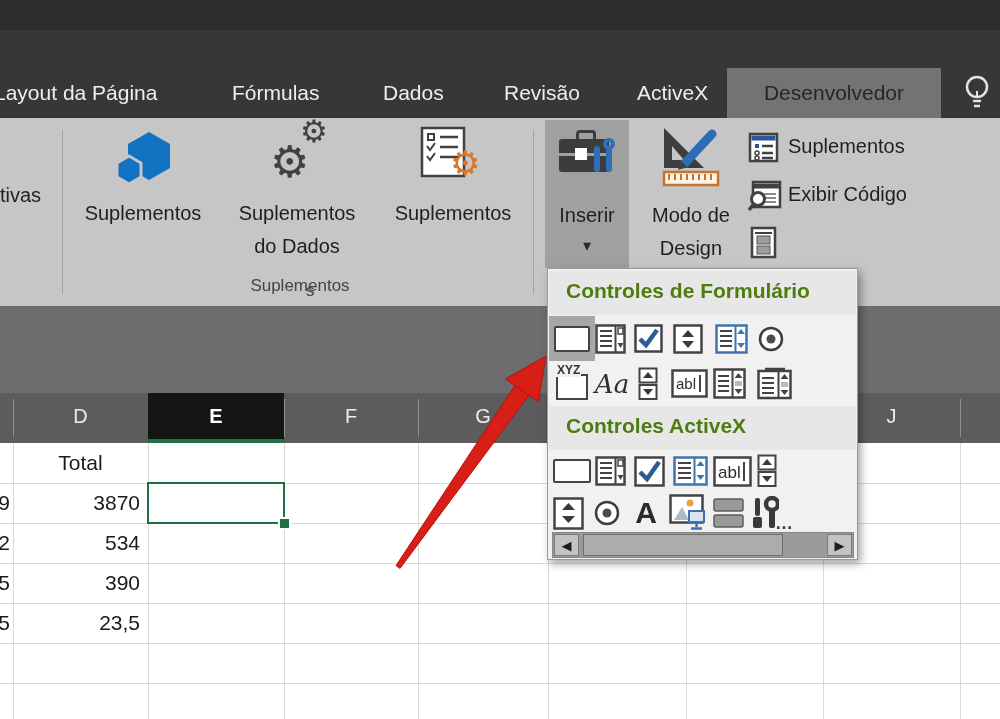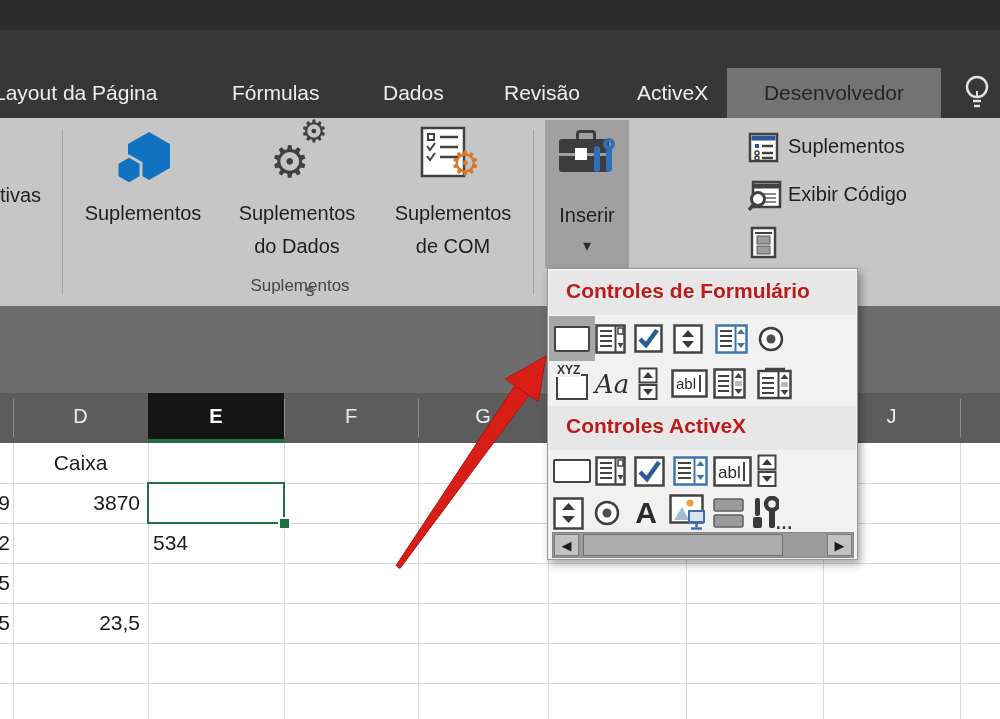--- a/index.html
+++ b/index.html
@@ -38,21 +38,21 @@
   .gvline{top:0;height:276px;width:1px;background:#d9d9d9;}
   .ghline{left:0;width:1000px;height:1px;background:#d9d9d9;}
   .cell{height:40px;line-height:40px;font-size:21px;color:#1b1b1b;}
   .sel-cell{border:2.5px solid #1e7145;box-sizing:border-box;}
   .fill-handle{width:9px;height:9px;background:#1e7145;border:2px solid #fff;box-sizing:content-box;}
 
   
   .panel{left:547px;top:268px;width:311px;height:292px;background:#f2f1f1;
          border:1px solid #9a9a9a;box-sizing:border-box;z-index:30;box-shadow:3px 4px 8px rgba(0,0,0,.35);}
   .band{left:1px;width:307px;height:44px;background:#e8e7e7;}
-  .band-title{font-size:21px;font-weight:bold;color:#b91c1c;white-space:nowrap;}
+  .band-title{font-size:21px;font-weight:bold;color:#4d7c0f;white-space:nowrap;}
   .slot{display:flex;align-items:center;justify-content:center;}
   .hl{background:#a7a7a7;}
   .ic-box{background:#fff;border:2.5px solid #434343;box-sizing:border-box;}
 
   
   .sb{background:#9b9b9b;border:1px solid #858585;box-sizing:border-box;}
   .sb-btn{background:#c2c2c2;border:1px solid #7a7a7a;box-sizing:border-box;display:flex;align-items:center;justify-content:center;
           font-size:13px;color:#1d1d1d;}
   .sb-thumb{background:#acacac;border:1px solid #6e6e6e;box-sizing:border-box;}
 
@@ -104,40 +104,59 @@
         <rect x="4" y="2" width="42" height="48" fill="#ffffff" stroke="#414141" stroke-width="2.5"></rect>
         <rect x="10" y="8" width="6" height="6" fill="none" stroke="#414141" stroke-width="2"></rect>
         <line x1="22" y1="11" x2="40" y2="11" stroke="#414141" stroke-width="2.5"></line>
         <line x1="22" y1="21" x2="40" y2="21" stroke="#414141" stroke-width="2.5"></line>
         <line x1="22" y1="31" x2="40" y2="31" stroke="#414141" stroke-width="2.5"></line>
         <polyline points="9,20 12,24 17,17" fill="none" stroke="#414141" stroke-width="2"></polyline>
         <polyline points="9,30 12,34 17,27" fill="none" stroke="#414141" stroke-width="2"></polyline>
       </svg>
       <span class="abs" style="left:72px;top:24px;font-size:34px;line-height:34px;color:#d9782a;">⚙</span>
       <div class="abs rbtn-label" style="left:0;top:80px;width:150px;">Suplementos</div>
-      <div class="abs rbtn-label" style="left:0;top:113px;width:150px;">de COM</div>
     </div>
 
     <div class="abs group-label" style="left:170px;top:158px;width:260px;">Suplementos</div>
     <div class="abs vsep" style="left:533px;top:12px;height:164px;"></div>
 
     <div class="abs" style="left:545px;top:2px;width:84px;height:148px;background:#a0a0a0;">
       <div class="abs" style="left:14px;top:10px;width:58px;height:60px;">
         <div class="abs" style="left:17px;top:0;width:20px;height:12px;border:3.5px solid #3c3c3c;border-bottom:none;border-radius:4px 4px 0 0;box-sizing:border-box;"></div>
         <div class="abs" style="left:0;top:9px;width:50px;height:33px;background:#3c3c3c;border-radius:3px;"></div>
         <div class="abs" style="left:0;top:23px;width:50px;height:3px;background:#a0a0a0;"></div>
         <div class="abs" style="left:16px;top:18px;width:12px;height:12px;background:#ffffff;"></div>
         <div class="abs" style="left:35px;top:16px;width:6px;height:26px;background:#2e6fb7;border-radius:3px;"></div>
         <div class="abs" style="left:44px;top:8px;width:12px;height:12px;border:4px solid #2e6fb7;border-radius:50%;box-sizing:border-box;"></div>
         <div class="abs" style="left:47px;top:18px;width:6px;height:24px;background:#2e6fb7;border-radius:3px;"></div>
       </div>
       <div class="abs rbtn-label" style="left:0;top:84px;width:84px;">Inserir</div>
       <div class="abs" style="left:0;top:116px;width:84px;text-align:center;font-size:16px;color:#2a2a2a;">▾</div>
     </div>
 
+    <div class="abs" style="left:632px;top:2px;width:118px;height:148px;">
+      <svg class="abs" style="left:28px;top:6px;" width="64" height="62">
+        <path d="M4,2 L4,42 L44,42 Z M12,20 L12,34 L24,34 Z" fill="#3d3d3d" fill-rule="evenodd"></path>
+        <line x1="24" y1="38" x2="52" y2="8" stroke="#2d6db5" stroke-width="9" stroke-linecap="round"></line>
+        <polygon points="18,44 27,41 21,35" fill="#3d3d3d"></polygon>
+        <rect x="4" y="46" width="54" height="13" fill="#fdf4ea" stroke="#c9722a" stroke-width="2.5"></rect>
+        <g stroke="#c9722a" stroke-width="2">
+          <line x1="9" y1="48" x2="9" y2="54"></line>
+            <line x1="15" y1="48" x2="15" y2="54"></line>
+          <line x1="21" y1="48" x2="21" y2="54"></line>
+            <line x1="27" y1="48" x2="27" y2="54"></line>
+          <line x1="33" y1="48" x2="33" y2="54"></line>
+            <line x1="39" y1="48" x2="39" y2="54"></line>
+          <line x1="45" y1="48" x2="45" y2="54"></line>
+            <line x1="51" y1="48" x2="51" y2="54"></line>
+        </g>
+      </svg>
+      <div class="abs rbtn-label" style="left:0;top:84px;width:118px;">Modo de</div>
+      <div class="abs rbtn-label" style="left:0;top:117px;width:118px;">Design</div>
+    </div>
 
     <div class="abs" style="left:748px;top:14px;width:260px;height:32px;">
       <svg class="abs" style="left:0;top:0;" width="32" height="32">
         <rect x="2" y="2" width="27" height="27" fill="#ffffff" stroke="#414141" stroke-width="2.5"></rect>
         <rect x="3.5" y="3.5" width="24" height="5" fill="#2b579a"></rect>
         <rect x="7" y="12" width="4" height="4" fill="#2b579a"></rect>
           <line x1="14" y1="14" x2="25" y2="14" stroke="#414141" stroke-width="2.5"></line>
         <circle cx="9" cy="21" r="2" fill="none" stroke="#414141" stroke-width="1.5"></circle>
           <line x1="14" y1="21" x2="25" y2="21" stroke="#414141" stroke-width="2.5"></line>
         <circle cx="9" cy="26" r="2" fill="none" stroke="#414141" stroke-width="1.5"></circle>
@@ -198,23 +217,24 @@
       <div class="abs gvline" style="left:686px;"></div>
     <div class="abs gvline" style="left:823px;"></div>
       <div class="abs gvline" style="left:960px;"></div>
     <div class="abs ghline" style="top:40px;"></div>
       <div class="abs ghline" style="top:80px;"></div>
     <div class="abs ghline" style="top:120px;"></div>
       <div class="abs ghline" style="top:160px;"></div>
     <div class="abs ghline" style="top:200px;"></div>
       <div class="abs ghline" style="top:240px;"></div>
 
-    <div class="abs cell" style="left:13px;top:0;width:135px;text-align:center;">Caixa</div>
+    <div class="abs cell" style="left:13px;top:0;width:135px;text-align:center;">Total</div>
     <div class="abs cell" style="left:13px;top:40px;width:127px;text-align:right;">3870</div>
-    <div class="abs cell" style="left:13px;top:80px;width:127px;text-align:right;padding-left:48px;">534</div>
+    <div class="abs cell" style="left:13px;top:80px;width:127px;text-align:right;">534</div>
+    <div class="abs cell" style="left:13px;top:120px;width:127px;text-align:right;">390</div>
     <div class="abs cell" style="left:13px;top:160px;width:127px;text-align:right;">23,5</div>
 
     <div class="abs cell" style="left:-14px;top:40px;width:24px;text-align:right;">9</div>
     <div class="abs cell" style="left:-14px;top:80px;width:24px;text-align:right;">2</div>
     <div class="abs cell" style="left:-14px;top:120px;width:24px;text-align:right;">5</div>
     <div class="abs cell" style="left:-14px;top:160px;width:24px;text-align:right;">5</div>
 
     <div class="abs sel-cell" style="left:147px;top:39px;width:138px;height:42px;"></div>
     <div class="abs fill-handle" style="left:278px;top:74px;"></div>
   </div>

